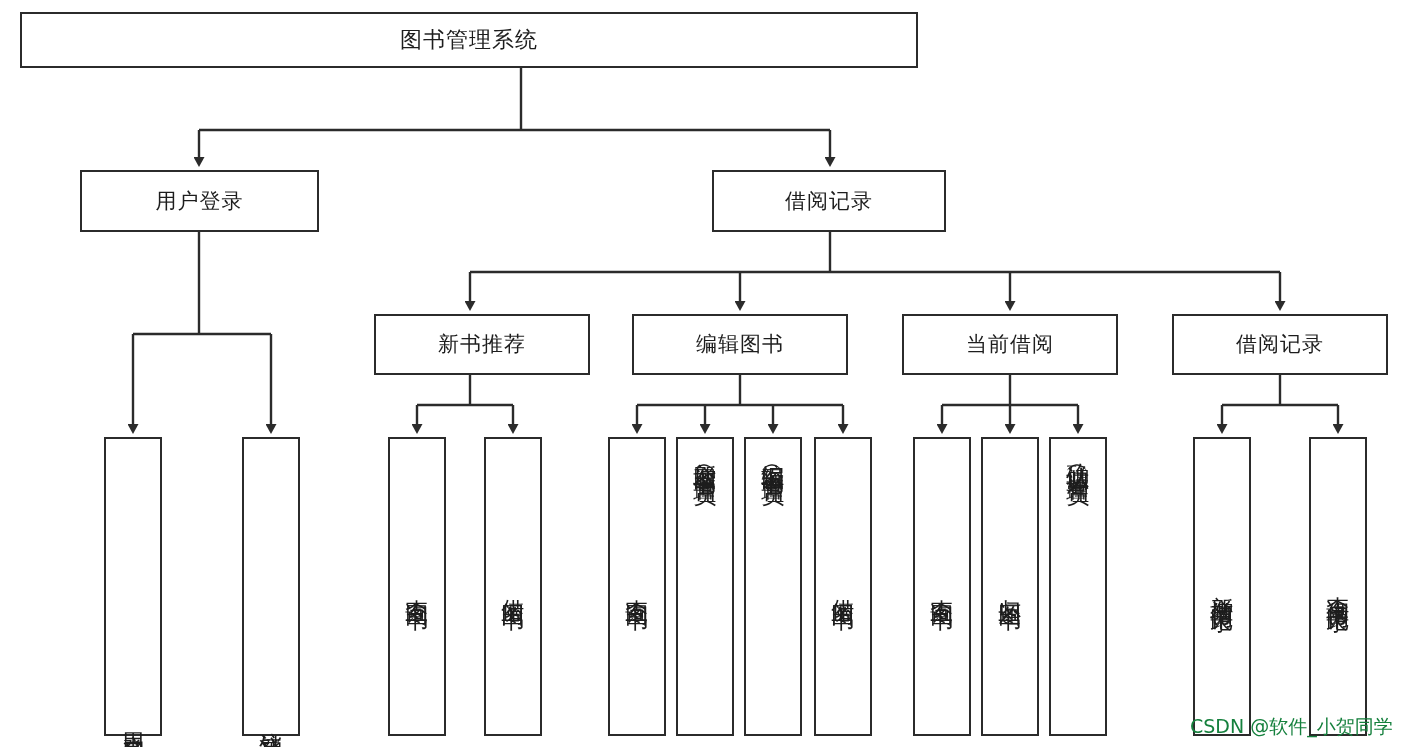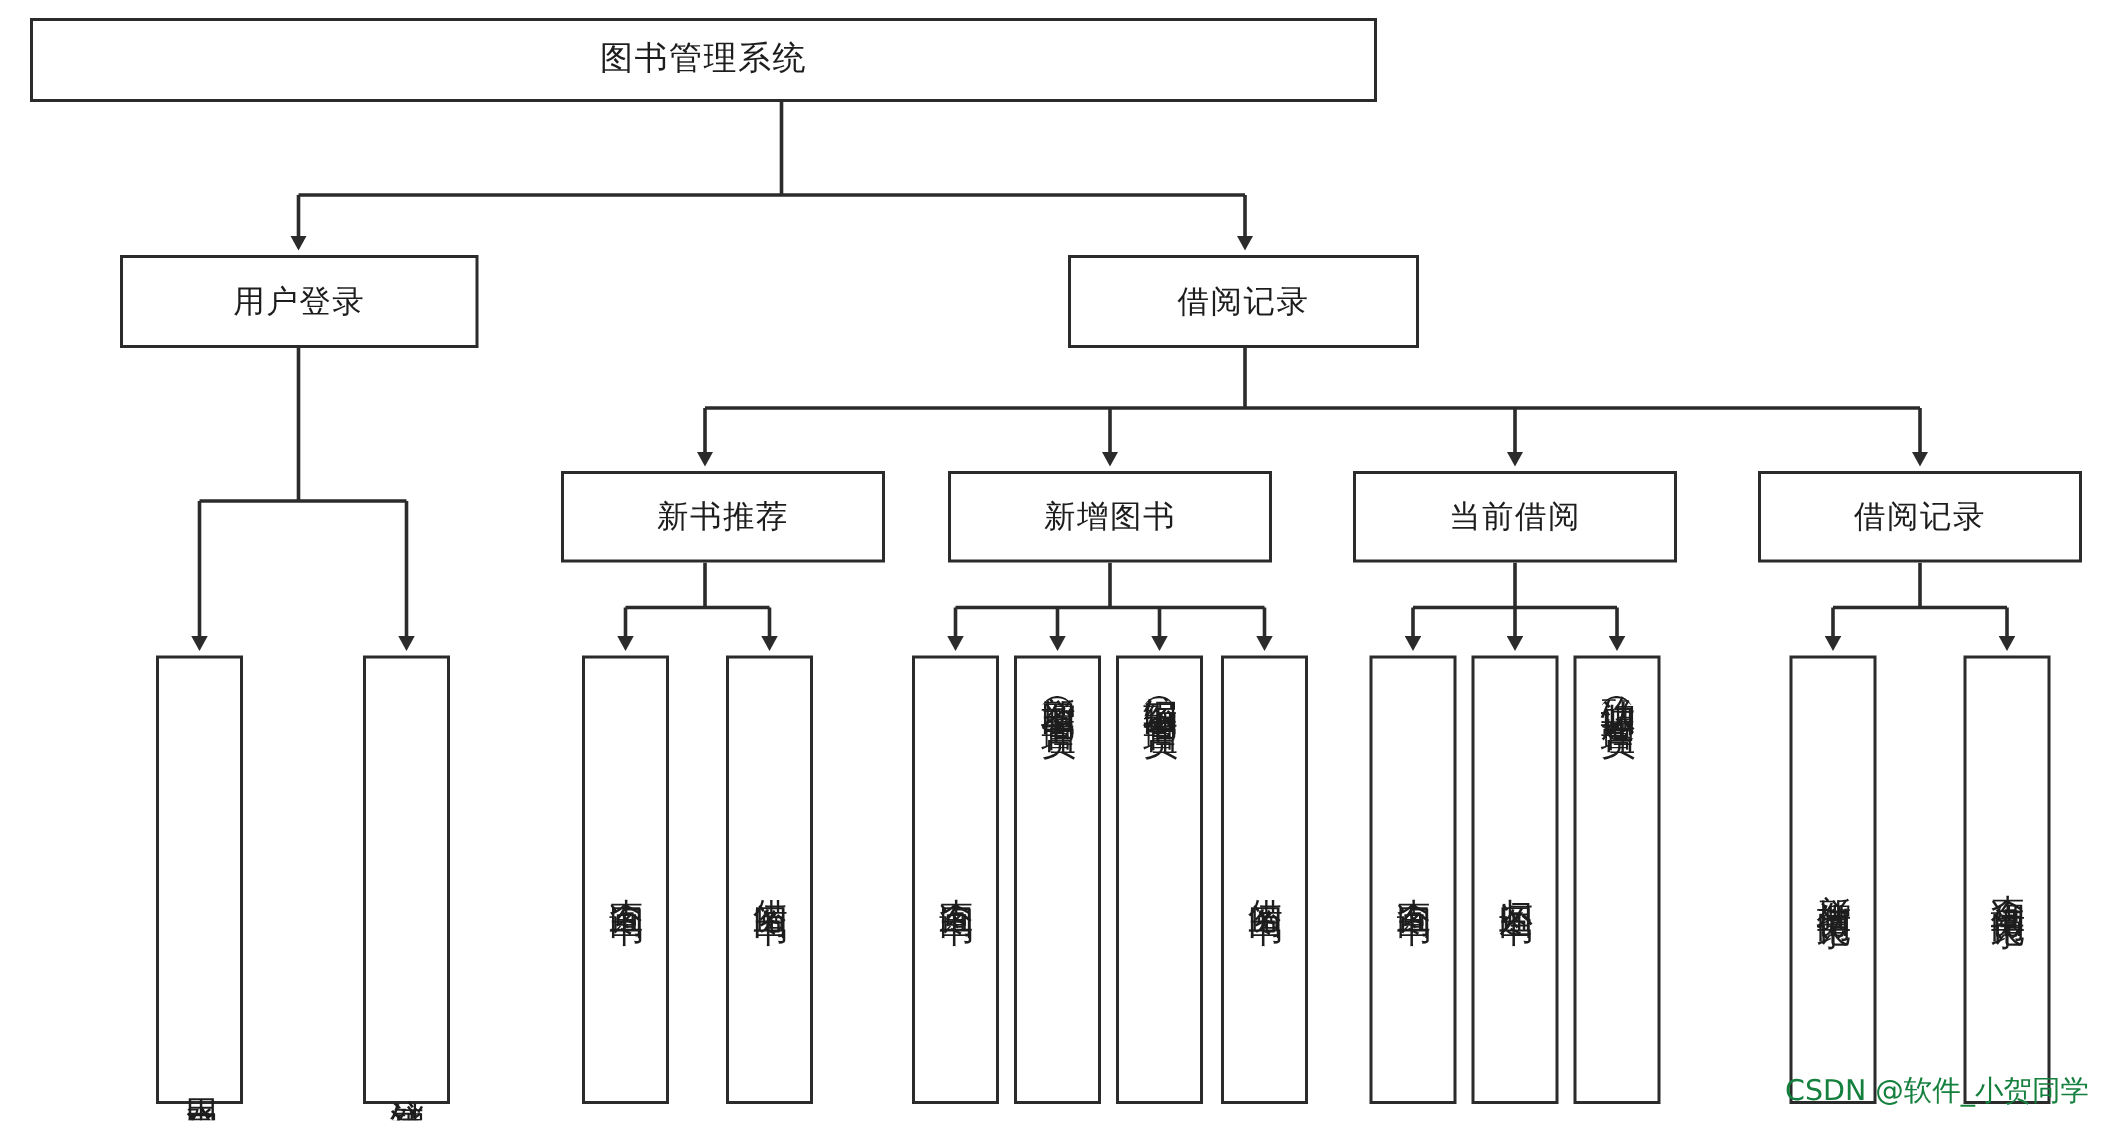--- a/index.html
+++ b/index.html
@@ -140,21 +140,21 @@
     <span class="node-label">用户登录</span>
   </div>
   <div class="node horiz" style="left:712px; top:170px; width:234px; height:62px;">
     <span class="node-label">借阅记录</span>
   </div>
 
   <div class="node horiz" style="left:374px; top:314px; width:216px; height:61px;">
     <span class="node-label">新书推荐</span>
   </div>
   <div class="node horiz" style="left:632px; top:314px; width:216px; height:61px;">
-    <span class="node-label">新增图书</span>
+    <span class="node-label">编辑图书</span>
   </div>
   <div class="node horiz" style="left:1172px; top:314px; width:216px; height:61px;">
     <span class="node-label">借阅记录</span>
   </div>
   <div class="node horiz" style="left:902px; top:314px; width:216px; height:61px;">
     <span class="node-label">当前借阅</span>
   </div>
 
   <div class="node leaf" style="left:104px; top:437px; width:58px; height:299px;">
     <span class="node-label">用户登录</span>

